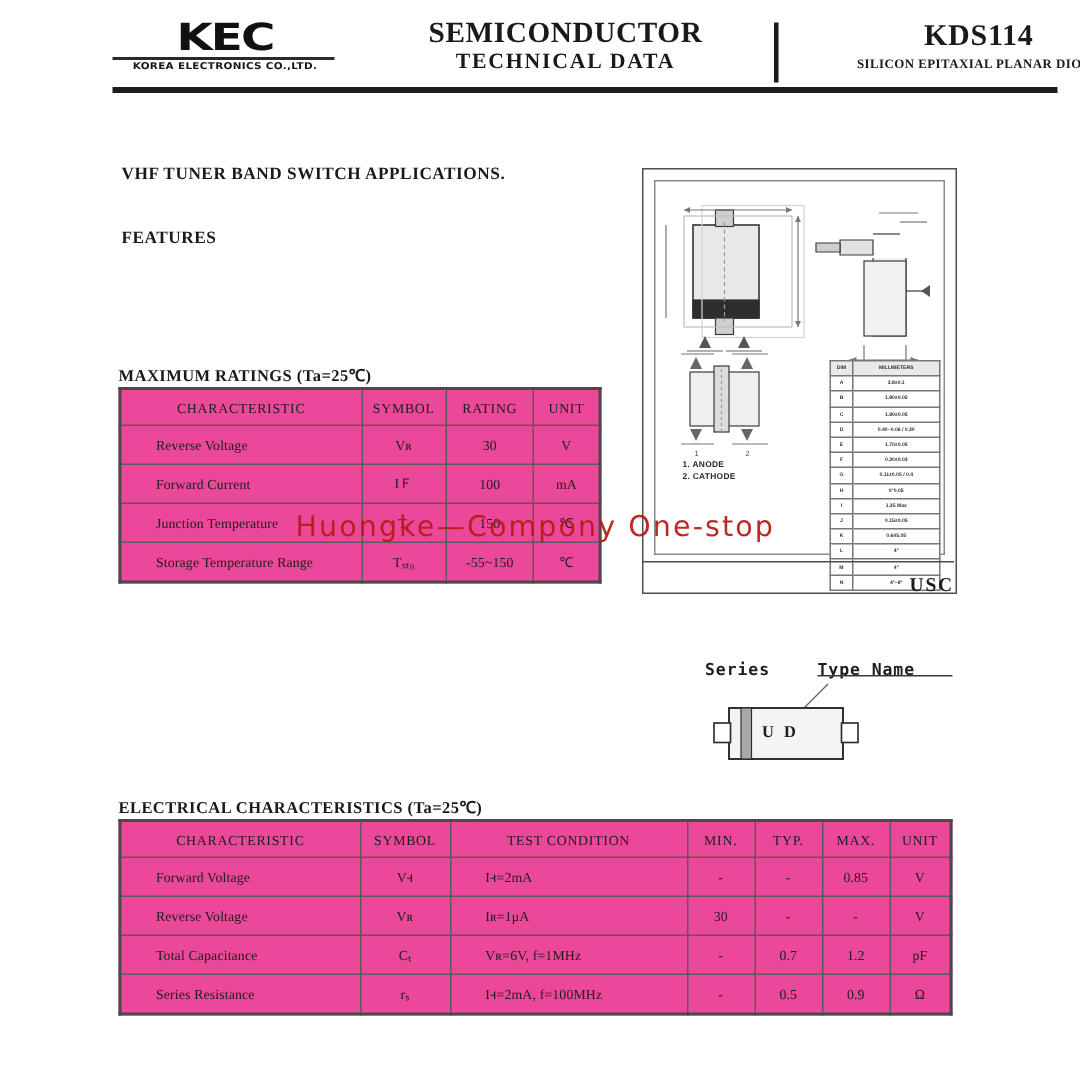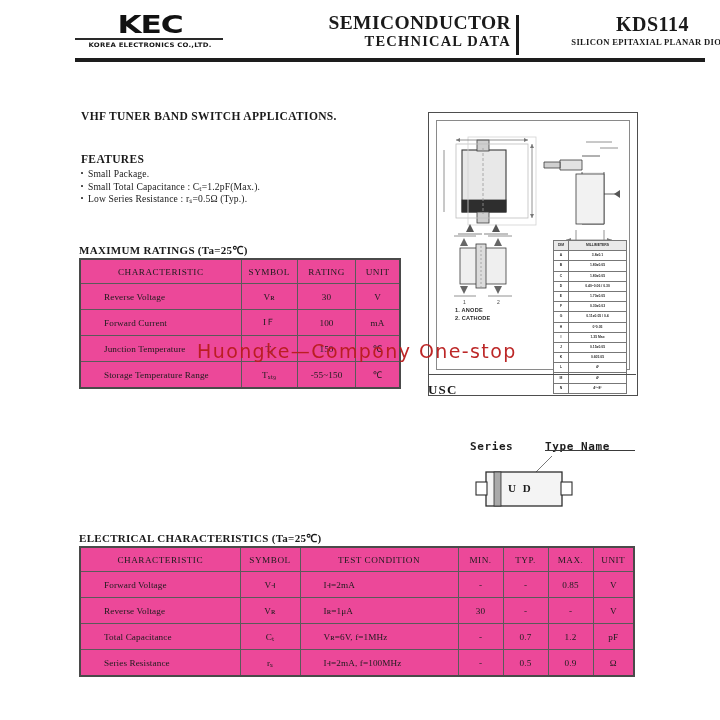--- a/index.html
+++ b/index.html
@@ -17,21 +17,21 @@
   
   .hdr{position:absolute;left:75px;top:12px;width:630px;height:46px;}
   .logo-wrap{position:absolute;left:0;top:2px;width:150px;text-align:center;}
   .logo-mark{font-family:"DejaVu Sans",sans-serif;font-weight:bold;font-size:25px;
     letter-spacing:-1px;color:#111;line-height:22px;transform:scaleX(1.25);
     transform-origin:center;display:block;}
   .logo-rule{width:148px;height:2px;background:#2a2a2a;margin:2px 0 1px 0;}
   .logo-sub{font-family:"DejaVu Sans",sans-serif;font-weight:bold;font-size:6.2px;
     letter-spacing:0.2px;color:#161616;white-space:nowrap;transform:scaleX(1.12);
     transform-origin:center;}
-  .hdr-mid{position:absolute;left:168px;top:0px;width:268px;text-align:right;}
+  .hdr-mid{position:absolute;left:168px;top:0px;width:268px;text-align:center;}
   .hdr-mid .l1{font-size:19.5px;font-weight:bold;letter-spacing:0.4px;line-height:21px;}
   .hdr-mid .l2{font-size:14.5px;font-weight:bold;letter-spacing:1.2px;line-height:17px;}
   .vdiv{position:absolute;left:441px;top:3px;width:2.5px;height:40px;background:#1a1a1a;}
   .hdr-right{position:absolute;left:450px;top:1px;width:255px;text-align:center;}
   .hdr-right .l1{font-size:20px;font-weight:bold;letter-spacing:0.5px;line-height:23px;}
   .hdr-right .l2{font-size:8.6px;font-weight:bold;letter-spacing:0.3px;line-height:12px;}
   .hdr-rule{position:absolute;left:75px;top:58px;width:630px;height:4px;background:#1d1d1d;}
 
   
   .apps{position:absolute;left:81px;top:110px;font-size:11.5px;font-weight:bold;letter-spacing:0.35px;}
@@ -60,21 +60,21 @@
   #max-table{left:79px;top:258px;width:322px;}
   
   #elec-table{left:79px;top:546px;width:556px;}
 
   
   .pkgbox{position:absolute;left:428px;top:112px;width:208px;height:282px;
     border:1.4px solid #4e4e4e;background:#fff;}
   .pkginner{position:absolute;left:436px;top:120px;width:192px;height:248px;
     border:1px solid #8a8a8a;}
   .usc-band{position:absolute;left:428px;top:374px;width:208px;height:30px;
-    border-top:1.4px solid #4e4e4e;display:flex;align-items:center;justify-content:flex-start;}
+    border-top:1.4px solid #4e4e4e;display:flex;align-items:center;justify-content:flex-end;}
   .usc-band span{font-size:13px;font-weight:bold;letter-spacing:1.2px;}
 
   .pinlegend{position:absolute;left:455px;top:306px;font-size:5.6px;line-height:8px;
     font-family:"Liberation Sans",sans-serif;font-weight:bold;color:#2a2a2a;letter-spacing:0.2px;}
 
   
   .dimtbl{position:absolute;left:553px;top:240px;width:74px;border-collapse:collapse;
     background:#fff;border:1px solid #444;}
   .dimtbl td,.dimtbl th{border:0.6px solid #777;font-size:3.4px;text-align:center;
     font-family:"Liberation Sans",sans-serif;font-weight:bold;color:#2d2d2d;
@@ -114,25 +114,20 @@
 
     <div class="hdr-right">
       <div class="l1">KDS114</div>
       <div class="l2">SILICON EPITAXIAL PLANAR DIODE</div>
     </div>
   </div>
   <div class="hdr-rule"></div>
 
   <div class="apps">VHF  TUNER  BAND SWITCH   APPLICATIONS.</div>
   <div class="feat-title">FEATURES</div>
-  <ul class="feat-list">
-    <li>Small Package.</li>
-    <li>Small Total Capacitance : Cₜ=1.2pF(Max.).</li>
-    <li>Low Series Resistance : rₛ=0.5Ω  (Typ.).</li>
-  </ul>
 
   <div class="tbl-cap" style="left:79px;top:242px;">MAXIMUM RATINGS (Ta=25℃)</div>
 
   <table class="ds" id="max-table">
     <colgroup>
         <col style="width:160px">
         <col style="width:56px">
         <col style="width:58px">
         <col style="width:44px">
       </colgroup>

